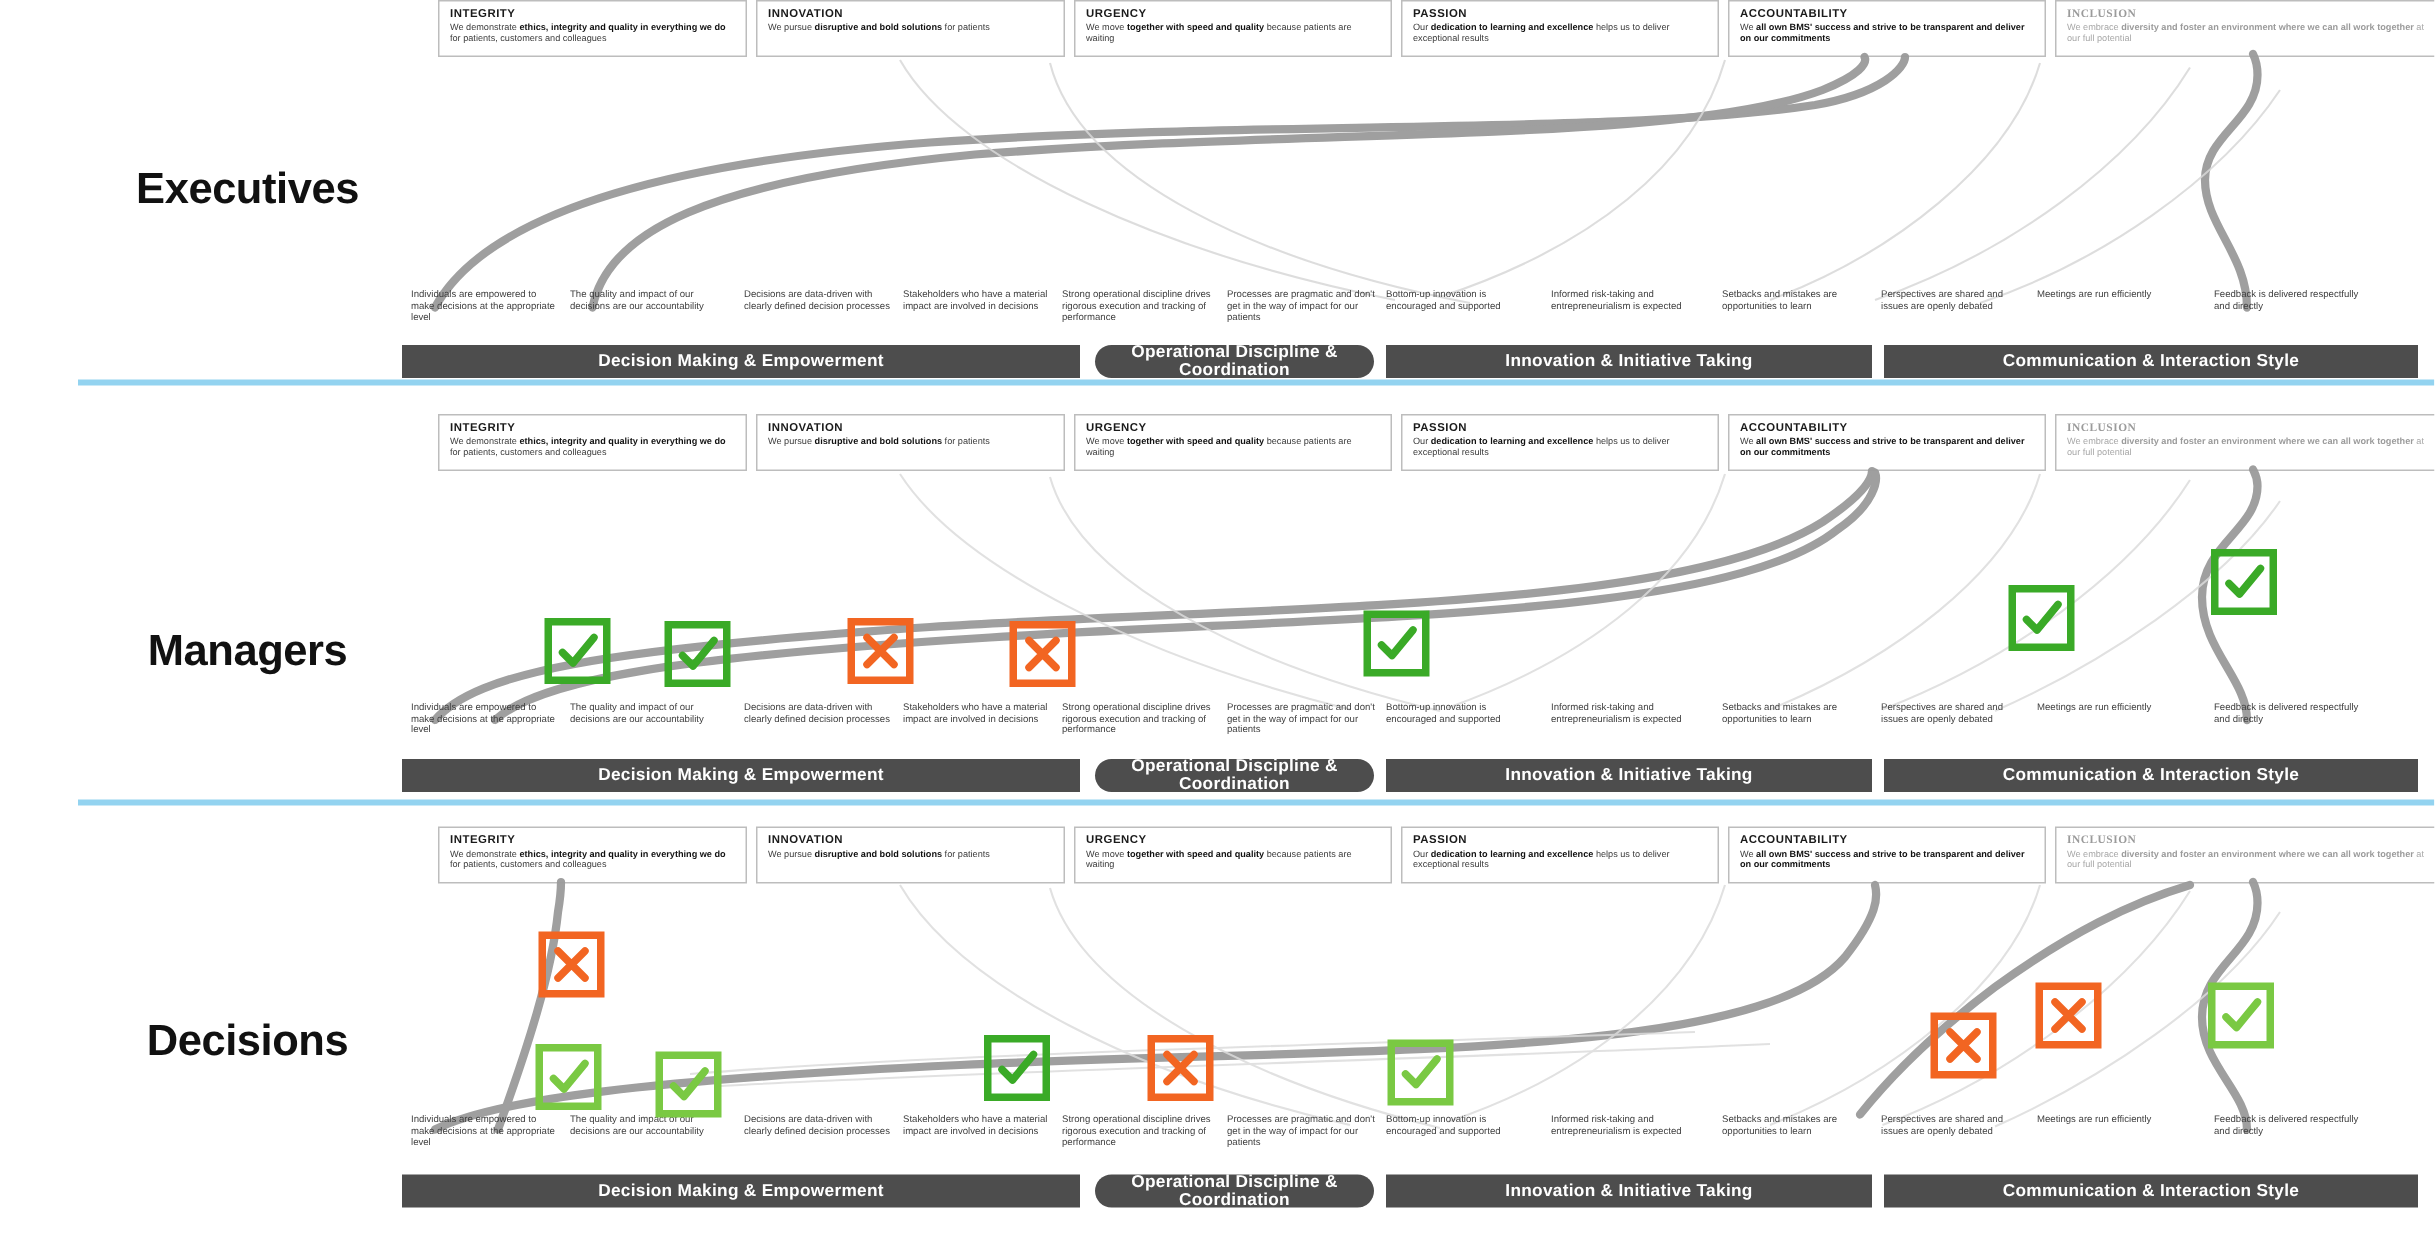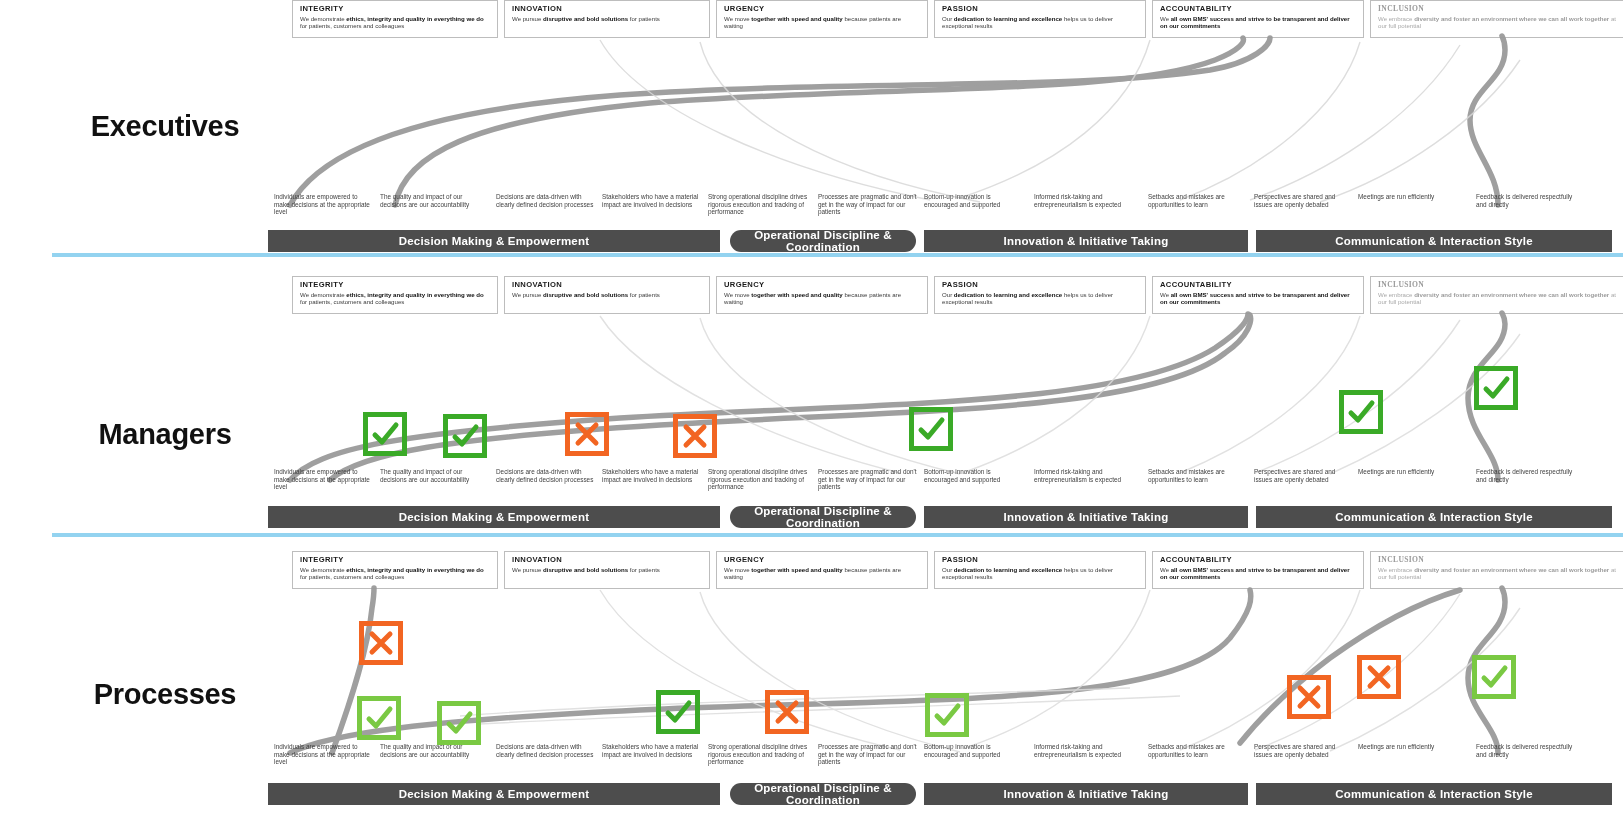--- a/index.html
+++ b/index.html
@@ -267,21 +267,21 @@
         <div class="catbar" style="left: 656px; width: 324px; background: rgb(77, 77, 77);">
           <span>Innovation &amp; Initiative Taking</span>
         </div>
         <div class="catbar" style="left: 988px; width: 356px; background: rgb(77, 77, 77);">
           <span>Communication &amp; Interaction Style</span>
         </div>
       </div>
   </div>
 
   <div class="band band-employees">
-    <div class="row-title" style="top:140px;">Processes</div>
+    <div class="row-title" style="top:140px;">Decisions</div>
     <div class="cards" id="cards-emp" style="top:13px;">
         <div class="card" style="left: 8px; width: 206px;">
           <div class="card-title">INTEGRITY</div>
           <div class="card-desc"><span>We demonstrate </span><span class="b">ethics, integrity and quality in everything we do</span><span> for patients, customers and colleagues</span></div>
         </div>
         <div class="card" style="left: 220px; width: 206px;">
           <div class="card-title">INNOVATION</div>
           <div class="card-desc"><span>We pursue </span><span class="b">disruptive and bold solutions</span><span> for patients</span></div>
         </div>
         <div class="card" style="left: 432px; width: 212px;">

